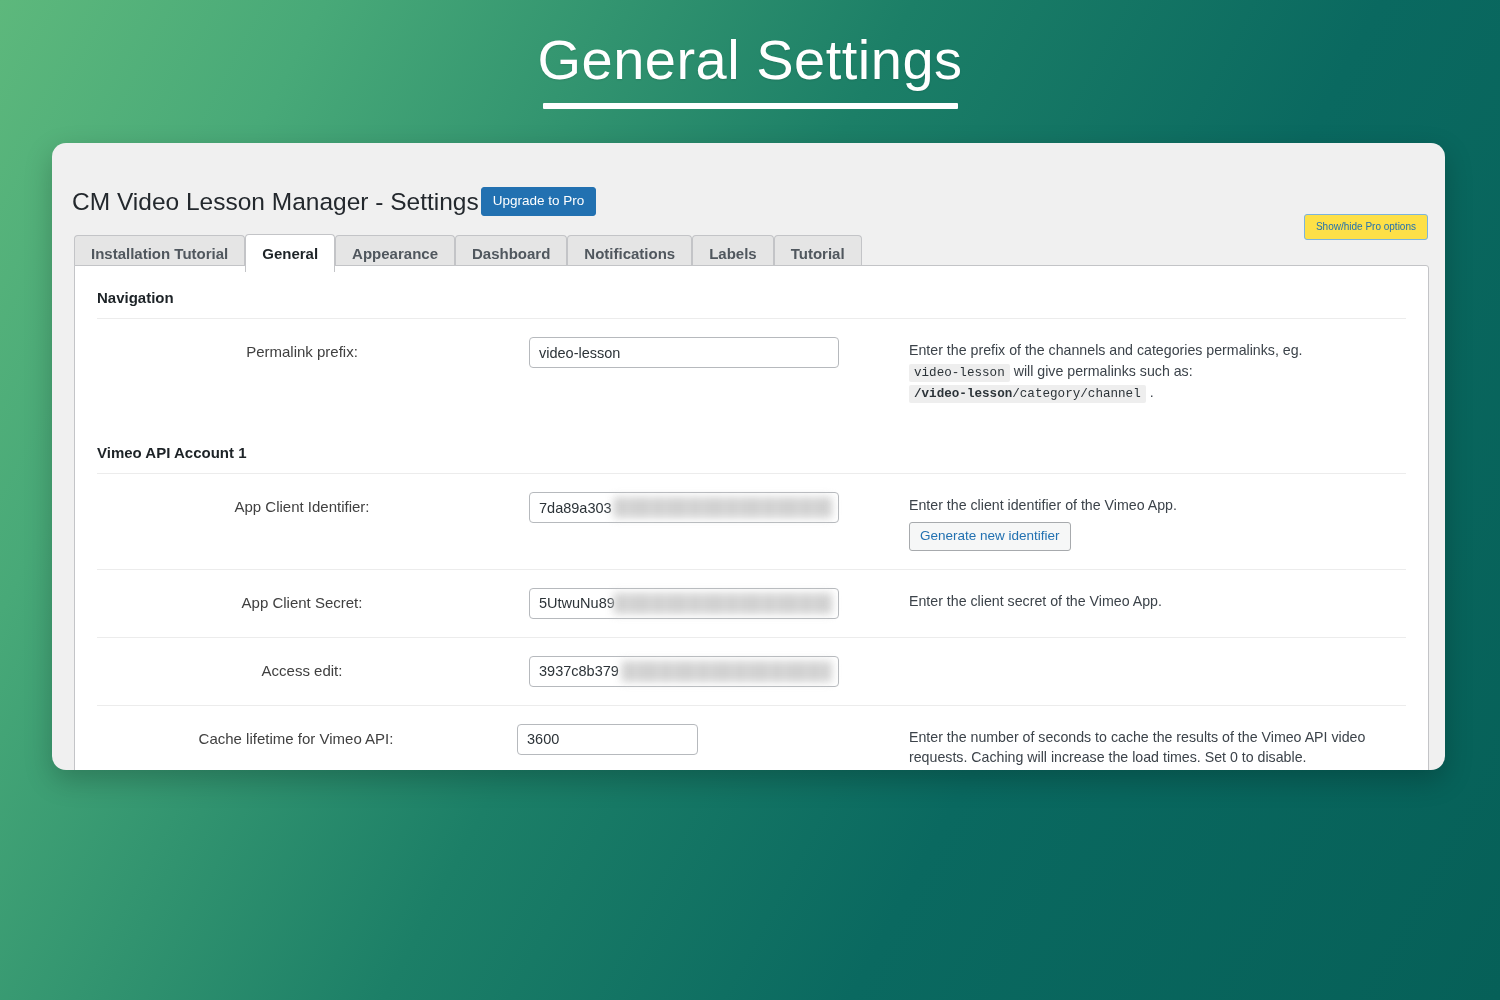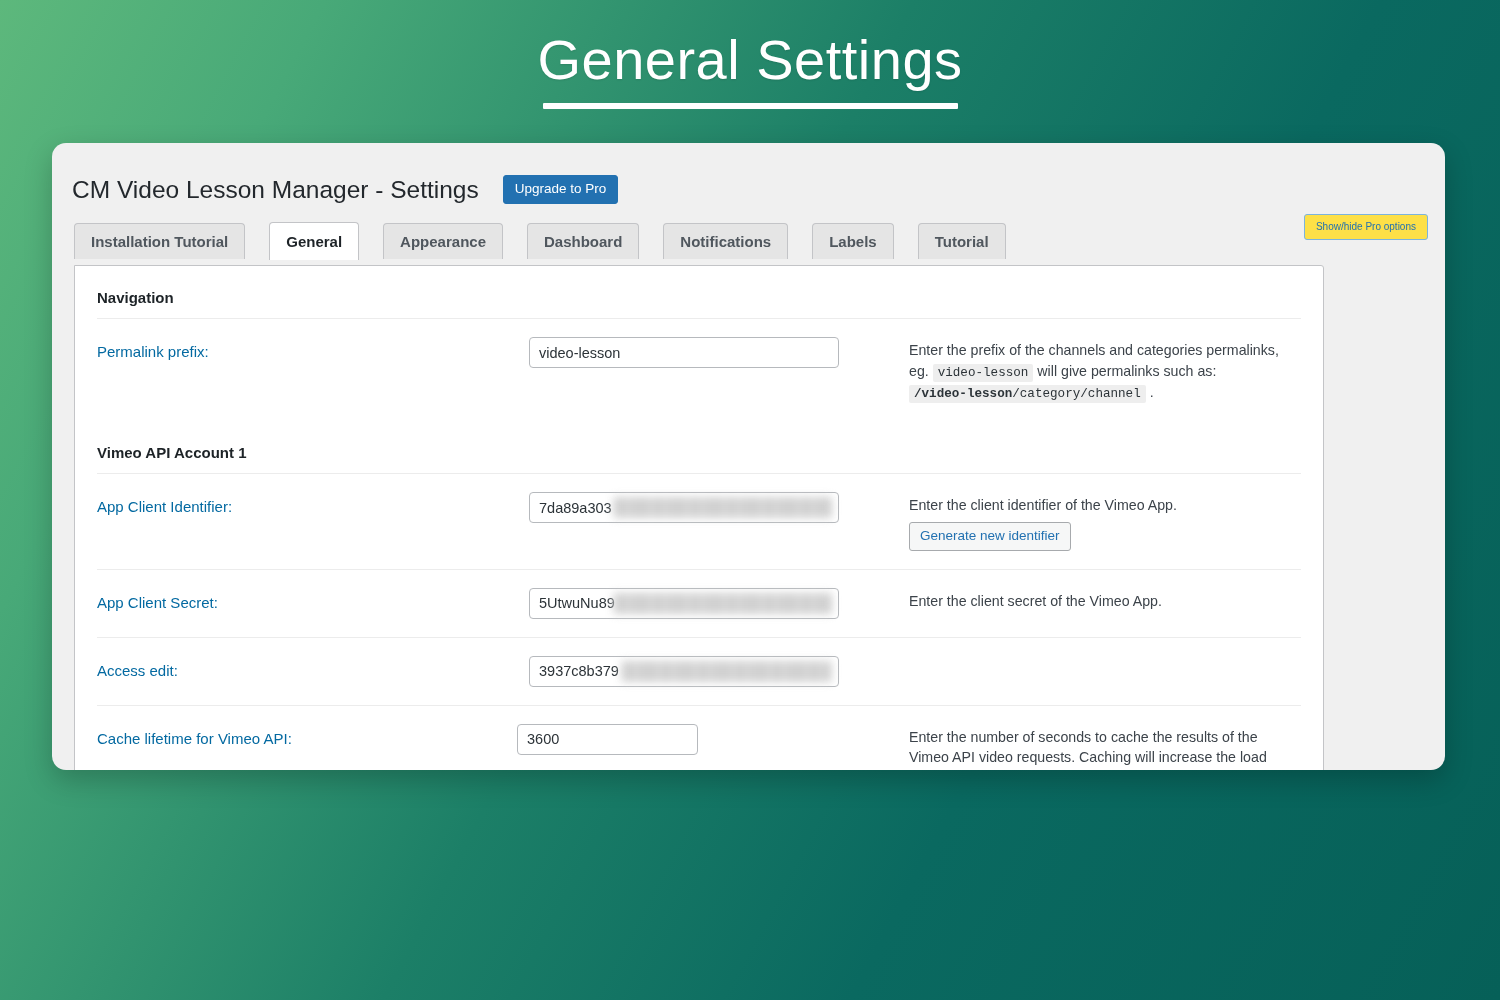--- a/index.html
+++ b/index.html
@@ -42,24 +42,24 @@
     position: absolute;
     left: 52px; top: 143px;
     width: 1393px; height: 627px;
     background: #f0f0f0;
     border-radius: 14px;
     box-shadow: 0 10px 28px rgba(0,0,0,0.22);
     overflow: hidden;
   }
 
   .panel-header {
-    padding: 32px 0 0 20px;
+    padding: 44px 0 0 20px;
     display: flex;
     align-items: center;
-    gap: 24px;
+    gap: 2px;
   }
   .panel-title {
     font-size: 24.5px;
     color: #23282d;
     font-weight: 400;
     white-space: nowrap;
   }
   .upgrade-btn {
     background: #2271b1;
     color: #ffffff;
@@ -85,21 +85,21 @@
     cursor: pointer;
     white-space: nowrap;
   }
 
   
   .tab-strip {
     position: relative;
     margin: 18px 0 0 22px;
     display: flex;
     align-items: flex-end;
-    gap: 24px;
+    gap: 0;
     height: 37px;
   }
   .tab {
     background: #e5e5e5;
     border: 1px solid #c3c4c7;
     border-bottom: none;
     border-radius: 4px 4px 0 0;
     padding: 0 16px;
     height: 36px;
     display: flex; align-items: center;
@@ -115,21 +115,21 @@
     height: 38px;
     position: relative;
     z-index: 3;
     margin-bottom: -1px;
   }
 
   
   .content {
     position: absolute;
     left: 22px; top: 122px;
-    width: 1250px; height: 520px;
+    width: 1355px; height: 520px;
     background: #ffffff;
     border: 1px solid #c3c4c7;
     border-radius: 0 3px 3px 3px;
     overflow: hidden;
   }
 
   .section-title {
     font-size: 15px;
     font-weight: bold;
     color: #1d2327;
@@ -141,25 +141,25 @@
     align-items: flex-start;
     border-top: 1px solid #ececec;
     margin: 0 22px;
     padding: 18px 0 18px 0;
     min-height: 56px;
   }
   .row.first { border-top: 1px solid #ececec; margin-top: 12px; }
 
   .row-label {
     width: 432px;
-    text-align: left;
+    text-align: center;
     padding-right: 22px;
     padding-top: 6px;
     font-size: 15px;
-    color: #0369a1;
+    color: #404040;
     white-space: nowrap;
   }
   .row-field { width: 335px; }
   .row-desc {
     flex: 1;
     padding-left: 45px;
     padding-top: 3px;
     font-size: 14.2px;
     line-height: 1.45;
     color: #3c434a;

